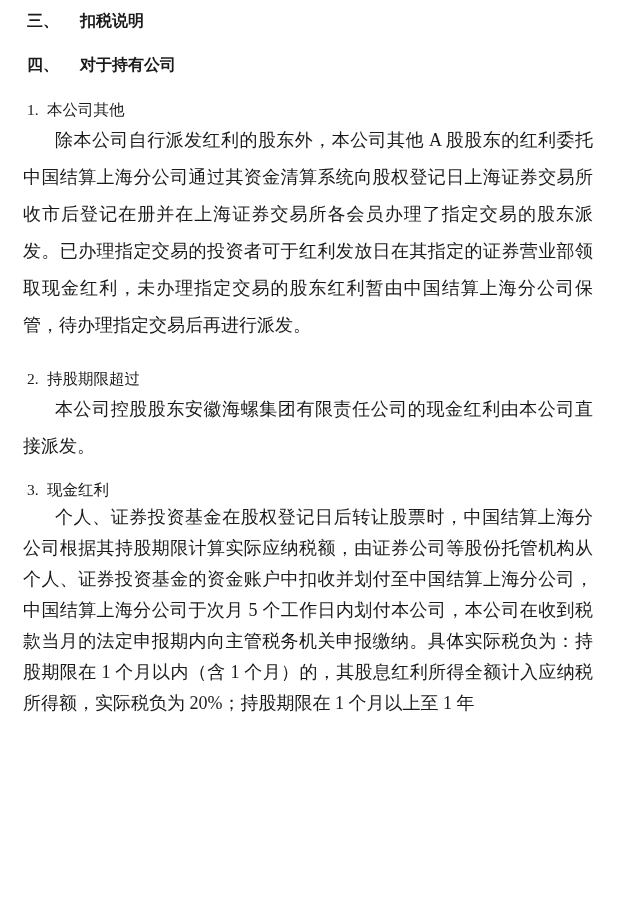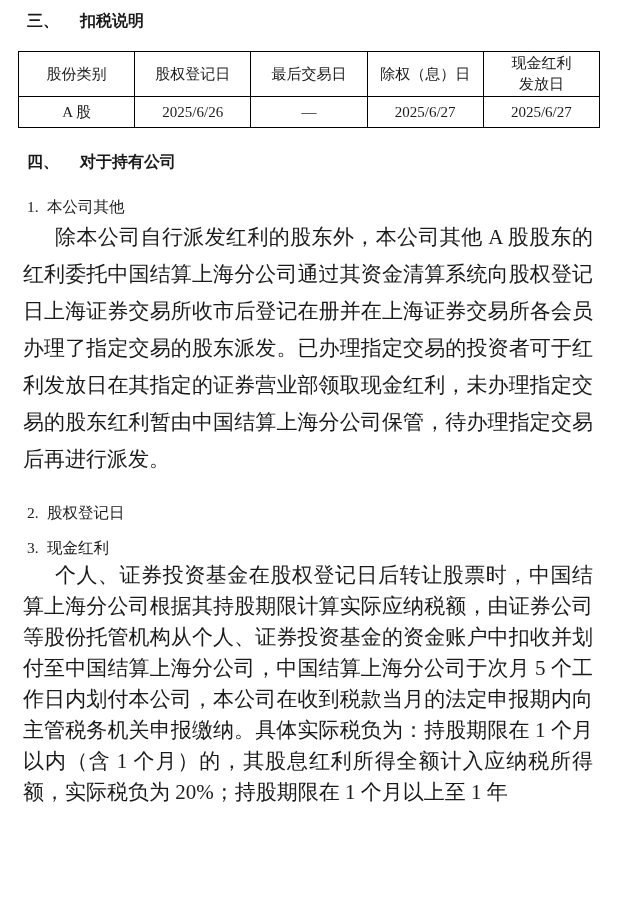--- a/index.html
+++ b/index.html
@@ -62,21 +62,21 @@
     line-height: 21px;
     padding-left: 4px;
     margin-top: 24px;
   }
   .item-heading .item-num {
     width: 20px;
     flex: 0 0 20px;
   }
   
   .para {
-    font-size: 21px;
+    font-size: 18px;
     line-height: 37px;
     text-align: justify;
     text-indent: 32px;
     margin: 2px 0 0 0;
   }
   .para.tight {
     line-height: 31px;
   }
   .para.tight + .para.tight {
     margin-top: 8px;
@@ -87,60 +87,40 @@
 </head>
 <body>
 
 <div class="doc">
 
   <div class="sec-heading">
     <span class="sec-num">三、</span>
     <span>扣税说明</span>
   </div>
 
-  <table class="dates">
-    <thead>
-      <tr>
-        <th>股份类别</th>
-        <th>股权登记日</th>
-        <th>最后交易日</th>
-        <th>除权（息）日</th>
-        <th>现金红利
-发放日</th>
-      </tr>
-    </thead>
-    <tbody>
-      <tr>
-        <td>A 股</td>
-        <td>2025/6/26</td>
-        <td>—</td>
-        <td>2025/6/27</td>
-        <td>2025/6/27</td>
-      </tr>
-    </tbody>
-  </table>
 
   <div class="sec-heading second">
     <span class="sec-num">四、</span>
     <span>对于持有公司</span>
   </div>
 
   <div class="item-block">
     <div class="item-heading">
       <span class="item-num">1.</span>
       <span>本公司其他</span>
     </div>
     <p class="para">除本公司自行派发红利的股东外，本公司其他 A 股股东的红利委托中国结算上海分公司通过其资金清算系统向股权登记日上海证券交易所收市后登记在册并在上海证券交易所各会员办理了指定交易的股东派发。已办理指定交易的投资者可于红利发放日在其指定的证券营业部领取现金红利，未办理指定交易的股东红利暂由中国结算上海分公司保管，待办理指定交易后再进行派发。</p>
   </div>
 
   <div class="item-block">
     <div class="item-heading">
       <span class="item-num">2.</span>
-      <span>股权登记日</span>
+      <span>持股期限超过</span>
     </div>
+    <p class="para">本公司控股股东安徽海螺集团有限责任公司的现金红利由本公司直接派发。</p>
   </div>
 
   <div class="item-block item-block-3">
     <div class="item-heading">
       <span class="item-num">3.</span>
       <span>现金红利</span>
     </div>
     <p class="para tight">个人、证券投资基金在股权登记日后转让股票时，中国结算上海分公司根据其持股期限计算实际应纳税额，由证券公司等股份托管机构从个人、证券投资基金的资金账户中扣收并划付至中国结算上海分公司，中国结算上海分公司于次月 5 个工作日内划付本公司，本公司在收到税款当月的法定申报期内向主管税务机关申报缴纳。具体实际税负为：持股期限在 1 个月以内（含 1 个月）的，其股息红利所得全额计入应纳税所得额，实际税负为 20%；持股期限在 1 个月以上至 1 年</p>
   </div>
 

